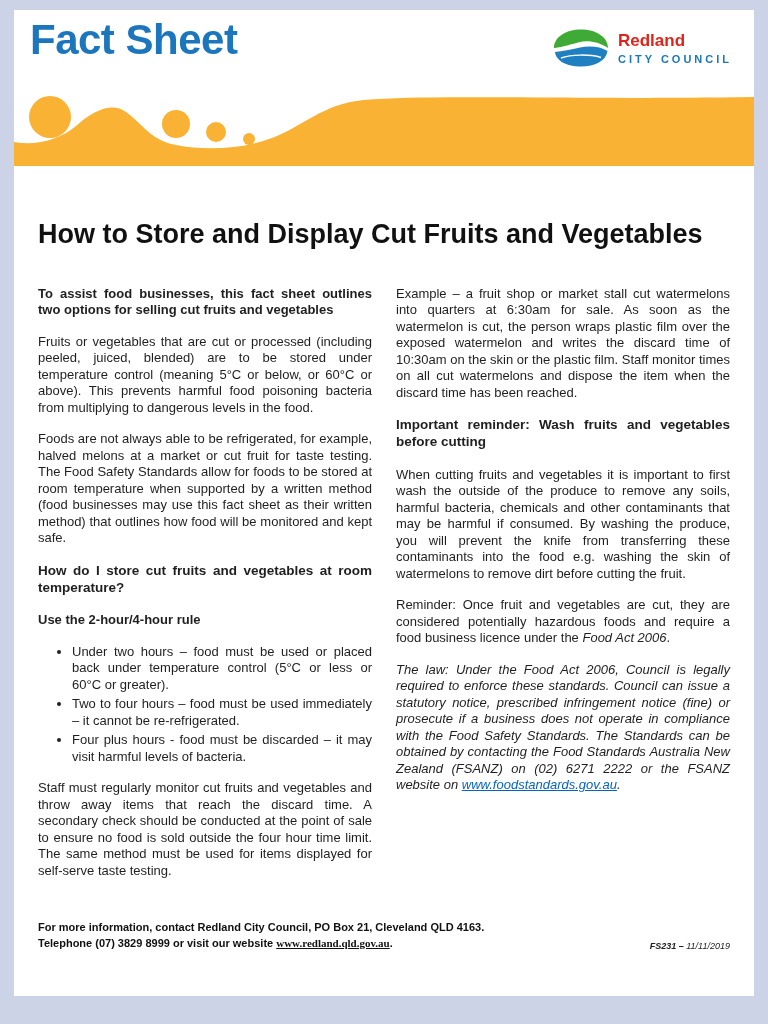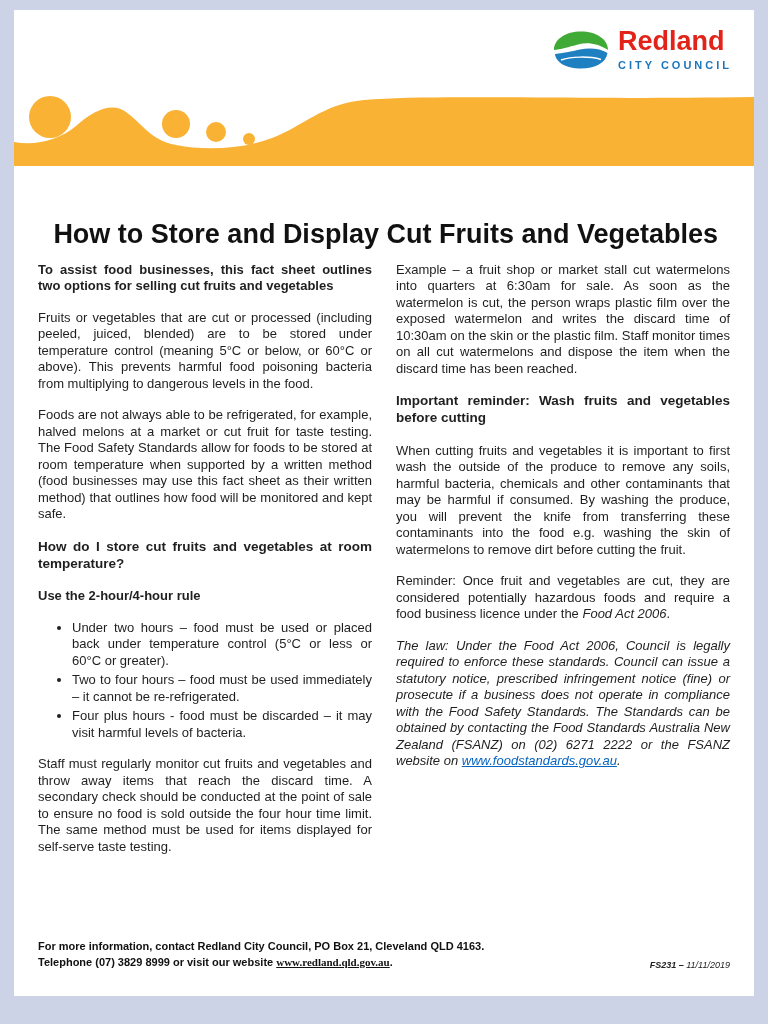--- a/index.html
+++ b/index.html
@@ -16,62 +16,62 @@
   }
   
   .hdr { position: relative; height: 76px; }
   .fact-title {
     position: absolute; left: 16px; top: 6px;
     margin: 0; font-size: 42px; font-weight: bold;
     color: var(--accent_blue, #1b76bd); letter-spacing: -0.5px;
   }
   .logo { position: absolute; right: 22px; top: 18px; display: flex; align-items: center; gap: 9px; }
   .logo-text { display: flex; flex-direction: column; }
-  .logo-name { color: var(--logo_red, #e2231a); font-size: 27px; font-weight: bold; line-height: 1; }
+  .logo-name { color: var(--logo_red, #e2231a); font-size: 17px; font-weight: bold; line-height: 1; }
   .logo-sub  { color: var(--accent_blue, #1b76bd); font-size: 11px; font-weight: bold; letter-spacing: 3px; margin-top: 4px; }
   
   .band { height: 80px; position: relative; overflow: hidden; }
   .band svg { display: block; width: 100%; height: 100%; }
   .fill-orange { fill: var(--banner_orange, #f9b233); }
   .fill-logo-green { fill: var(--logo_green, #3faa35); }
   .fill-logo-blue  { fill: var(--logo_blue, #1e7fc1); }
   
   main { padding: 50px 24px 0 24px; }
   .doc-title {
-    margin: 0 0 8px 0; max-width: 680px;
+    margin: 0 0 32px 0; max-width: 680px;
     font-size: 27px; font-weight: bold; line-height: 1.4;
     color: #111111;
-    text-align: right;
   }
   .cols { display: flex; gap: 24px; }
   .col { flex: 1; min-width: 0; font-size: 13px; line-height: 1.27; color: var(--text, #1f1f1f); text-align: justify; }
   .col p { margin: 0 0 15px 0; }
   .col h3 { font-size: 13.5px; font-weight: bold; margin: 6px 0 16px 0; }
   .col h4 { font-size: 13px;  font-weight: bold; margin: 4px 0 15px 0; }
   .col ul { margin: 0 0 15px 0; padding-left: 34px; }
   .col li { margin-bottom: 3px; }
   .bold { font-weight: bold; }
   .italic { font-style: italic; }
   .doc-link { color: var(--link_blue, #0563c1); text-decoration: underline; cursor: pointer; }
   
   .ftr {
-    position: absolute; left: 24px; right: 24px; bottom: 25px;
+    position: absolute; left: 24px; right: 24px; bottom: 44px;
     display: flex; justify-content: space-between; align-items: flex-end;
   }
   .ftr-left p { margin: 0; font-size: 11px; font-weight: bold; line-height: 1.45; color: #111; }
   .ftr-link { color: inherit; text-decoration: underline; cursor: pointer; font-family: Liberation Serif, serif; }
   .ftr-ref { font-size: 9px; font-style: italic; color: #222; white-space: nowrap; padding-bottom: 1px; }
   .ftr-ref b { font-style: italic; }
 </style>
 </head>
 <body>
 
 <div class="page">
 
   <div class="hdr">
+    <h1 class="fact-title">Fact Sheet</h1>
     <div class="logo">
       <svg width="56" height="40" viewBox="0 0 56 40" aria-hidden="true">
         <ellipse cx="28" cy="20" rx="28" ry="20" fill="#ffffff"></ellipse>
         <path class="fill-logo-green" d="M1,20 C1,9 13,1.5 28,1.5 C43,1.5 55,9 55,20 C44,13 34,12 25,14.5 C16,17 7,19.5 1,20 Z"></path>
         <path class="fill-logo-blue" d="M2,24 C9,23.5 18,21.5 27,19.5 C37,17.5 47,18.5 54.5,23 C53,33 42,38.5 28,38.5 C14,38.5 3,33 2,24 Z"></path>
         <path d="M8,30 C18,26.5 36,26 48,29.5" stroke="#ffffff" stroke-width="1.5" fill="none"></path>
       </svg>
       <div class="logo-text">
         <div class="logo-name">Redland</div>
         <div class="logo-sub">CITY COUNCIL</div>

